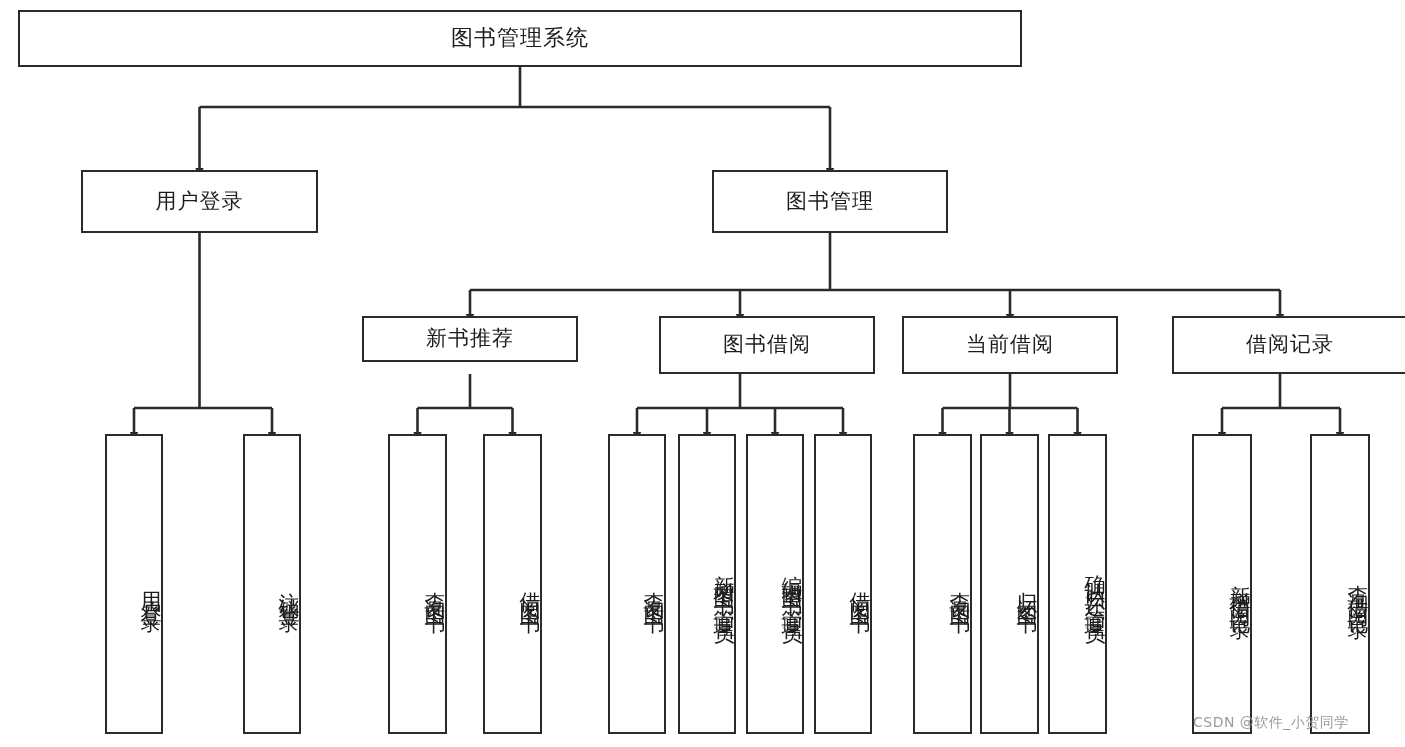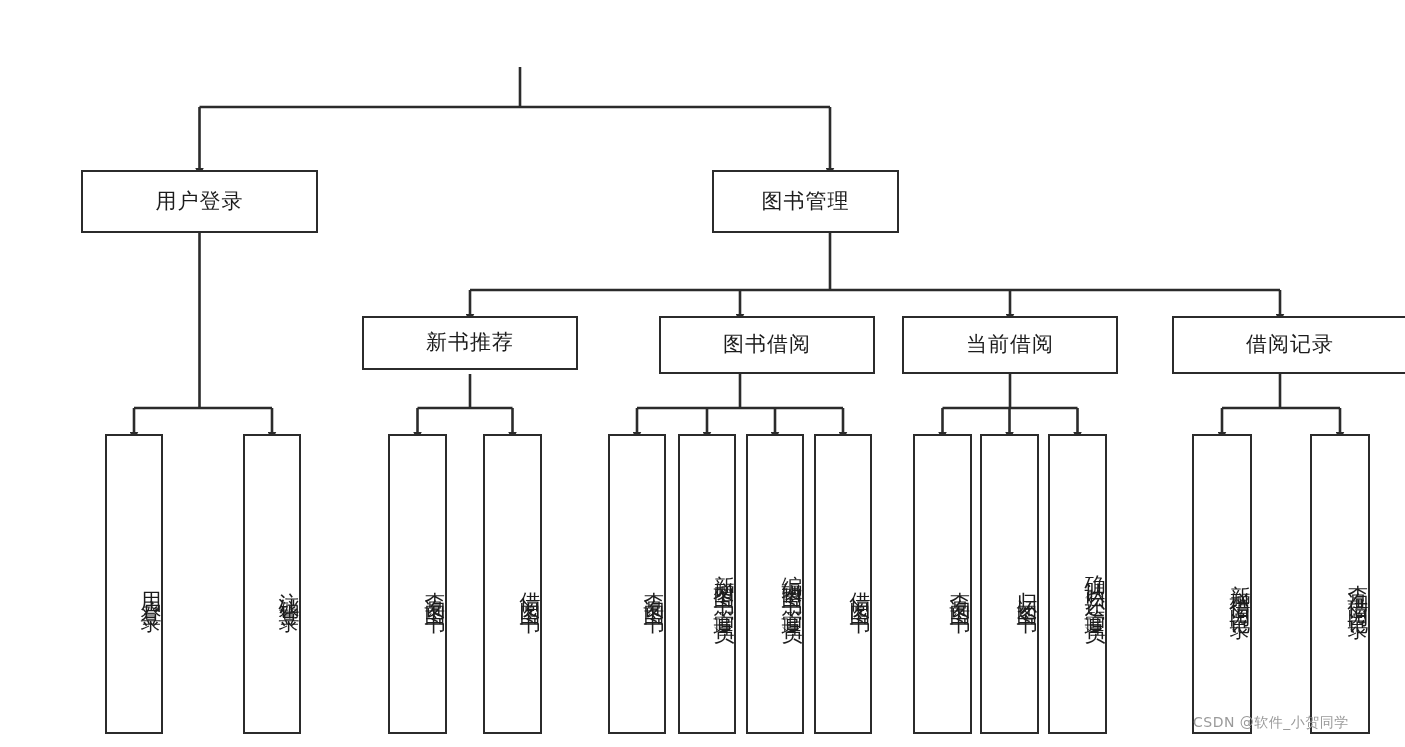--- a/index.html
+++ b/index.html
@@ -116,29 +116,32 @@
         <path d="M942.5,408 L942.5,433" marker-end="url(#arrowhead)"></path>
         <path d="M1009.5,408 L1009.5,433" marker-end="url(#arrowhead)"></path>
         <path d="M1077.5,408 L1077.5,433" marker-end="url(#arrowhead)"></path>
         <path d="M1280,374 L1280,408"></path>
         <path d="M1222,408 L1340,408"></path>
         <path d="M1222,408 L1222,433" marker-end="url(#arrowhead)"></path>
         <path d="M1340,408 L1340,433" marker-end="url(#arrowhead)"></path>
       </g>
   </svg>
 
+  <div class="node root horiz" id="node-root" style="left: 18px; top: 10px; width: 1004px; height: 57px;">
+    <span class="hlabel">图书管理系统</span>
+  </div>
 
   <div id="node-host">
       <div class="node horiz" id="node-user-login" style="left: 81px; top: 170px; width: 237px; height: 63px;">
         <span class="hlabel">用户登录</span>
       </div>
-      <div class="node horiz" id="node-book-management" style="left: 712px; top: 170px; width: 187px; height: 63px;">
+      <div class="node horiz" id="node-book-management" style="left: 712px; top: 170px; width: 236px; height: 63px;">
         <span class="hlabel">图书管理</span>
       </div>
-      <div class="node horiz" id="node-new-book-recommend" style="left: 362px; top: 316px; width: 216px; height: 54px;">
+      <div class="node horiz" id="node-new-book-recommend" style="left: 362px; top: 316px; width: 216px; height: 46px;">
         <span class="hlabel">新书推荐</span>
       </div>
       <div class="node horiz" id="node-book-borrow" style="left: 632px; top: 316px; width: 216px; height: 58px; margin-left: 27px;">
         <span class="hlabel">图书借阅</span>
       </div>
       <div class="node horiz" id="node-current-borrow" style="left: 902px; top: 316px; width: 216px; height: 58px; align-items: center;">
         <span class="hlabel">当前借阅</span>
       </div>
       <div class="node horiz" id="node-borrow-record" style="left: 1172px; top: 316px; width: 236px; height: 58px;">
         <span class="hlabel">借阅记录</span>

